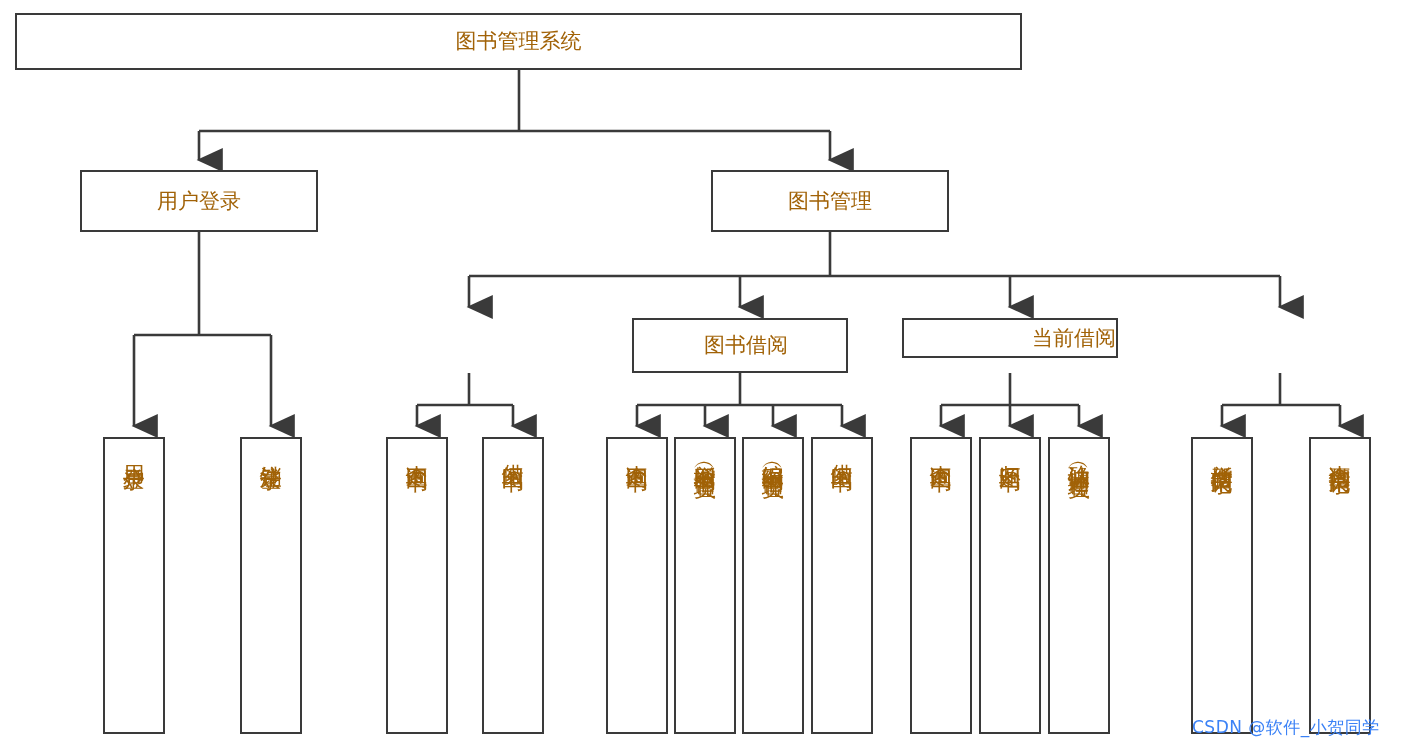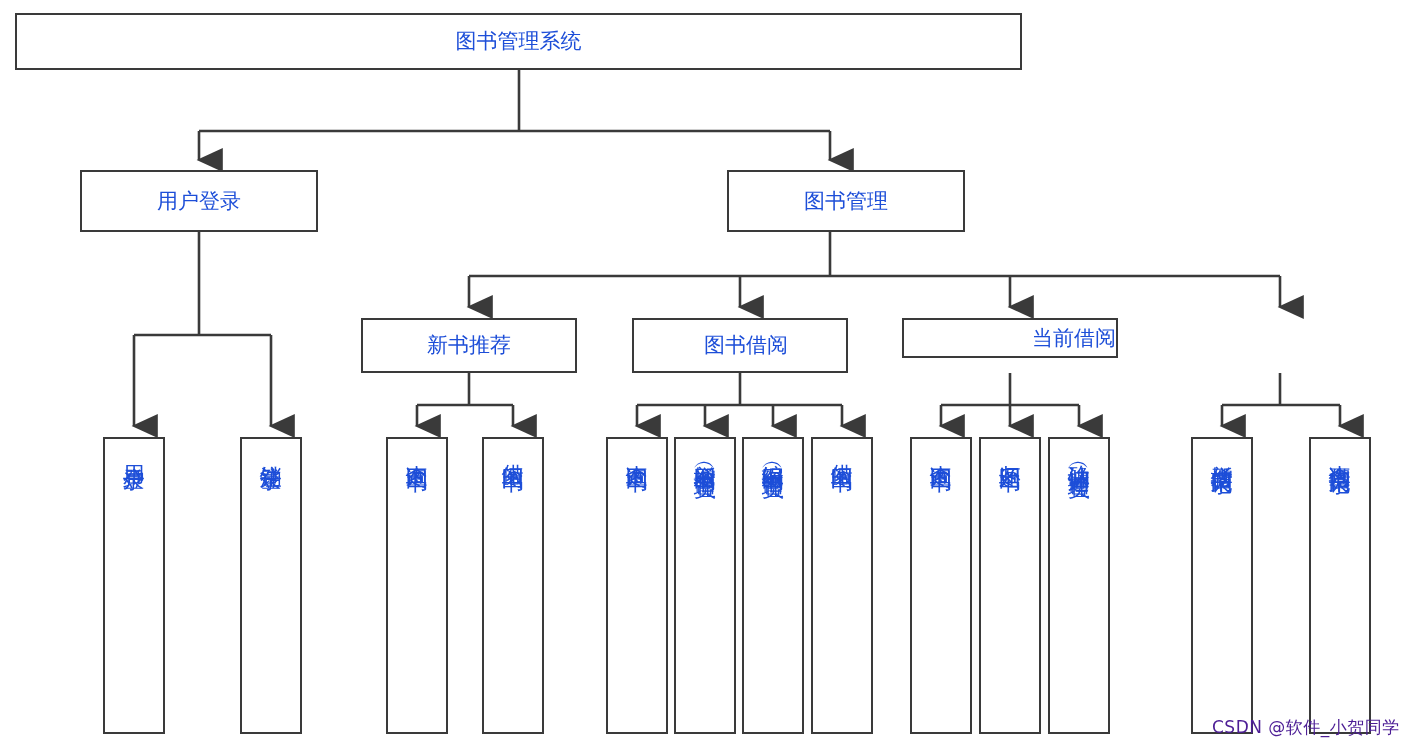--- a/index.html
+++ b/index.html
@@ -11,44 +11,43 @@
   svg#wires{position:absolute;left:0;top:0;width:1405px;height:747px;}
 
   .node{
     position:absolute;
     box-sizing:border-box;
     background:#ffffff;
     border:2.5px solid #3a3a3a;
     display:flex;
     align-items:center;
     justify-content:center;
-    color:#1d4ed8;
+    color:#a16207;
   }
   .node .label{
     white-space:nowrap;
     line-height:1.15;
     text-align:center;
   }
   .node.h .label{ font-size:21px; }
   .node.root .label{ font-size:21px; }
   .node.v{ align-items:flex-start; padding-top:8px; }
   .node.v .label{
     writing-mode:vertical-rl;
     text-orientation:upright;
     font-size:22px;
     letter-spacing:2px;
     white-space:nowrap;
   }
   .watermark{
     position:absolute;
     font-size:17px;
-    color:#4c1d95;
+    color:#3b82f6;
     white-space:nowrap;
     letter-spacing:0.5px;
-    margin-left:20px;
   }
 </style>
 </head>
 <body>
 
 <div id="stage">
 
   <svg id="wires" viewBox="0 0 1405 747" xmlns="http://www.w3.org/2000/svg">
     <defs>
       <marker id="arw" viewBox="0 0 12 12" refX="6" refY="10" markerWidth="11" markerHeight="11" orient="auto-start-reverse">
@@ -99,27 +98,24 @@
     </g>
   </svg>
 
   <div class="node h root" style="left:15px;top:13px;width:1007px;height:57px;">
     <span class="label">图书管理系统</span>
   </div>
 
   <div class="node h" style="left:80px;top:170px;width:238px;height:62px;">
     <span class="label">用户登录</span>
   </div>
-  <div class="node h" style="left:711px;top:170px;width:238px;height:62px;margin-left:16px;">
+  <div class="node h" style="left:711px;top:170px;width:238px;height:62px;">
     <span class="label">图书管理</span>
   </div>
 
-  <div class="node h" style="left:361px;top:318px;width:216px;height:55px;">
-    <span class="label">新书推荐</span>
-  </div>
   <div class="node h" style="left:632px;top:318px;width:216px;height:55px;padding-left:12px;">
     <span class="label">图书借阅</span>
   </div>
   <div class="node h" style="left:902px;top:318px;width:216px;height:40px;justify-content:flex-end;">
     <span class="label">当前借阅</span>
   </div>
 
   <div class="node v" style="left:103px;top:437px;width:62px;height:297px;">
     <span class="label">用户登录</span>
   </div>

